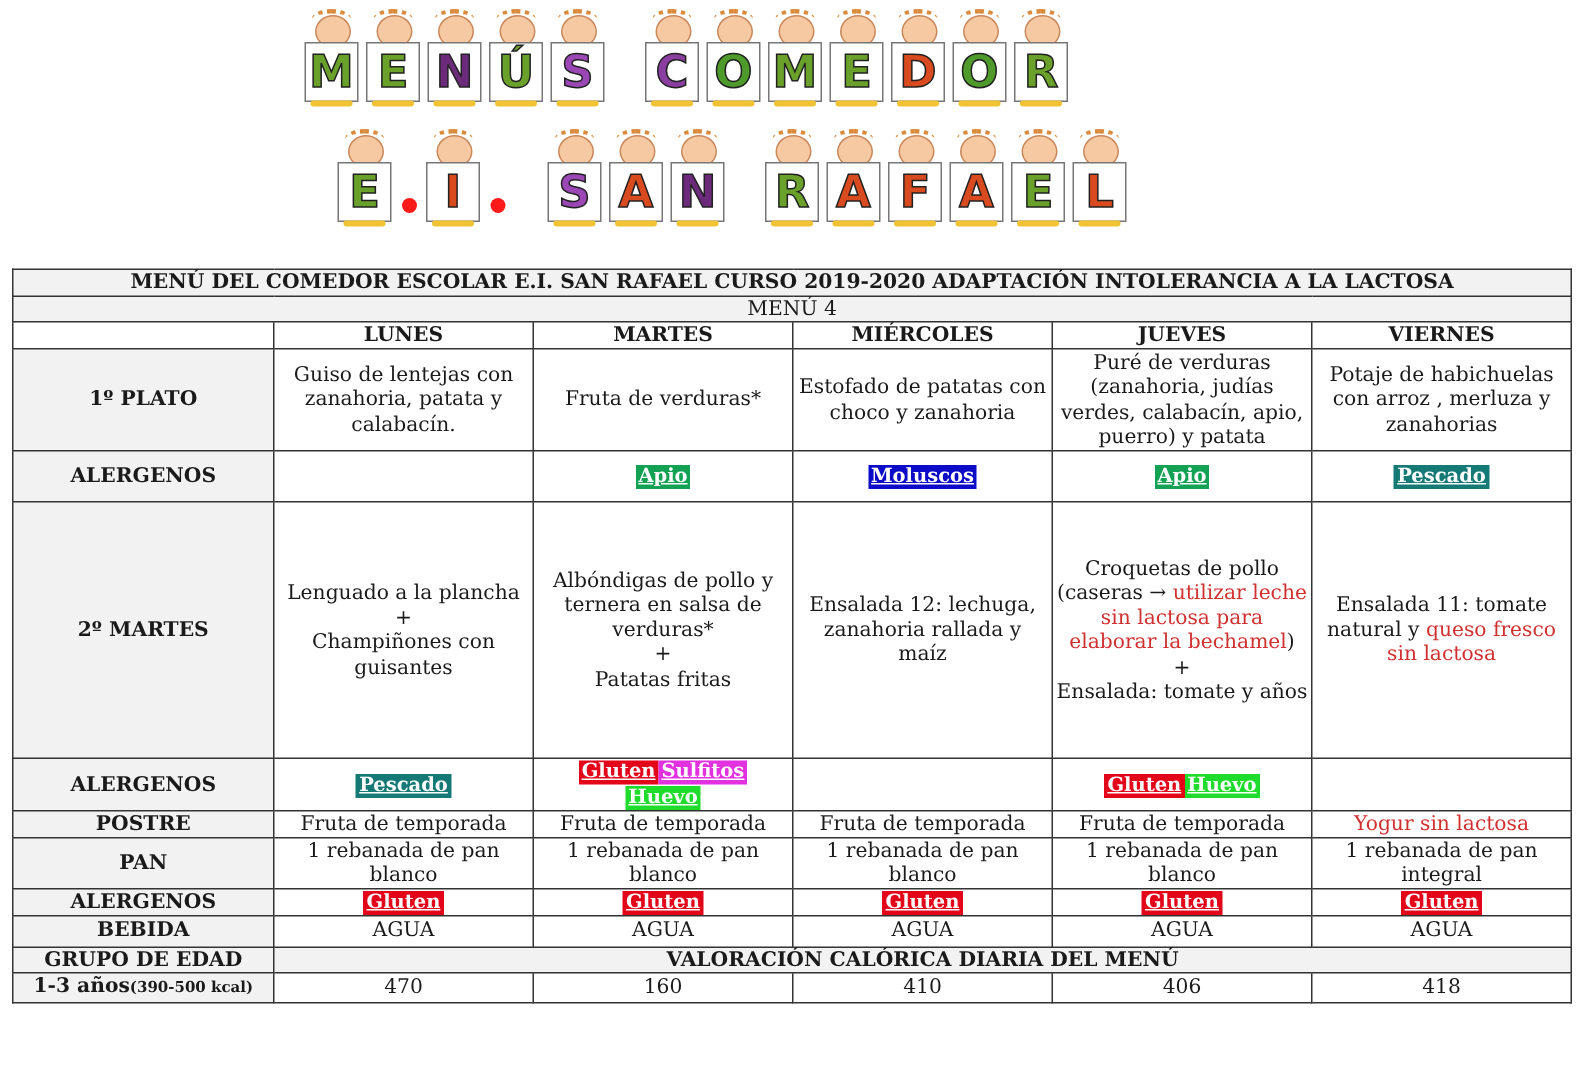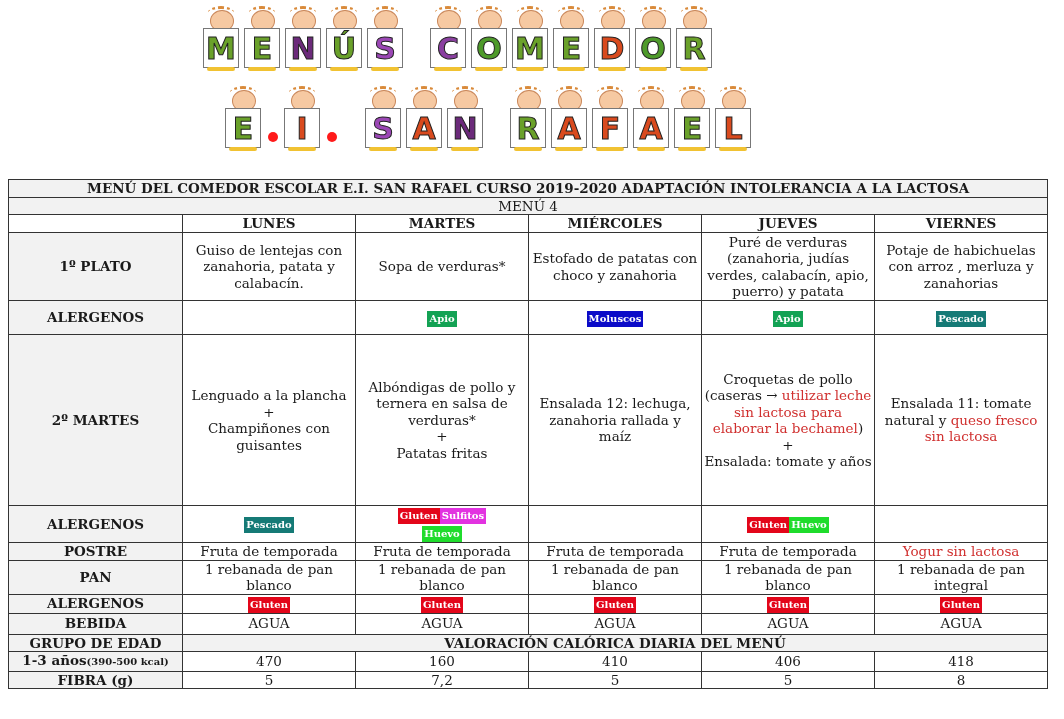--- a/index.html
+++ b/index.html
@@ -18,21 +18,21 @@
   .gap { width: 22px; }
   .dot { width: 10px; height: 10px; border-radius: 50%; background: #ff1a1a; align-self: flex-end; margin: 0 6px 10px 2px; }
 
   
   table.menu { position: absolute; left: 8px; top: 179px; width: 1039px; border-collapse: collapse; table-layout: fixed; font-size: 13.5px; border-radius: 28px; }
   table.menu td { border: 1px solid #333; text-align: center; vertical-align: middle; padding: 0 2px; line-height: 16.5px; }
   .grey { background: #f2f2f2; }
   .lbl { font-weight: bold; font-size: 13.5px; }
   .hdr { font-weight: bold; }
   .red { color: #d0302f; text-align: right; }
-  .badge { display: inline-block; color: #fff; font-weight: bold; padding: 0 2px; line-height: 16px; font-size: 10px; }
+  .badge { display: inline-block; color: #fff; font-weight: bold; padding: 0 2px; line-height: 16px; font-size: 13px; text-decoration: underline; }
   .small { font-size: 10px; }
 </style>
 </head>
 <body>
 
 <div class="banner">
   <div class="banner-row r1">
     <div class="kid">
         <div class="hair"></div>
         <div class="head"></div>
@@ -201,21 +201,21 @@
     <td></td>
     <td class="hdr">LUNES</td>
     <td class="hdr">MARTES</td>
     <td class="hdr">MIÉRCOLES</td>
     <td class="hdr">JUEVES</td>
     <td class="hdr">VIERNES</td>
   </tr>
   <tr style="height:68px">
     <td class="lbl grey">1º PLATO</td>
     <td>Guiso de lentejas con zanahoria, patata y calabacín.</td>
-    <td>Sopa de verduras*</td>
+    <td>Fruta de verduras*</td>
     <td>Estofado de patatas con choco y zanahoria</td>
     <td>Puré de verduras (zanahoria, judías verdes, calabacín, apio, puerro) y patata</td>
     <td>Potaje de habichuelas con arroz , merluza y zanahorias</td>
   </tr>
   <tr style="height:34px">
     <td class="lbl grey">ALERGENOS</td>
     <td></td>
     <td><span class="badge" style="background: rgb(19, 162, 84);">Apio</span></td>
     <td><span class="badge" style="background: rgb(11, 11, 200);">Moluscos</span></td>
     <td><span class="badge" style="background: rgb(19, 162, 84);">Apio</span></td>
@@ -290,22 +290,14 @@
     <td colspan="5" class="hdr">VALORACIÓN CALÓRICA DIARIA DEL MENÚ</td>
   </tr>
   <tr style="height:17px">
     <td class="lbl grey"><span>1-3 años</span><span class="small">(390-500 kcal)</span></td>
     <td>470</td>
     <td>160</td>
     <td>410</td>
     <td>406</td>
     <td>418</td>
   </tr>
-  <tr style="height:17px">
-    <td class="lbl grey">FIBRA (g)</td>
-    <td>5</td>
-    <td>7,2</td>
-    <td>5</td>
-    <td>5</td>
-    <td>8</td>
-  </tr>
 </tbody>
   </table>
 
 </body></html>

